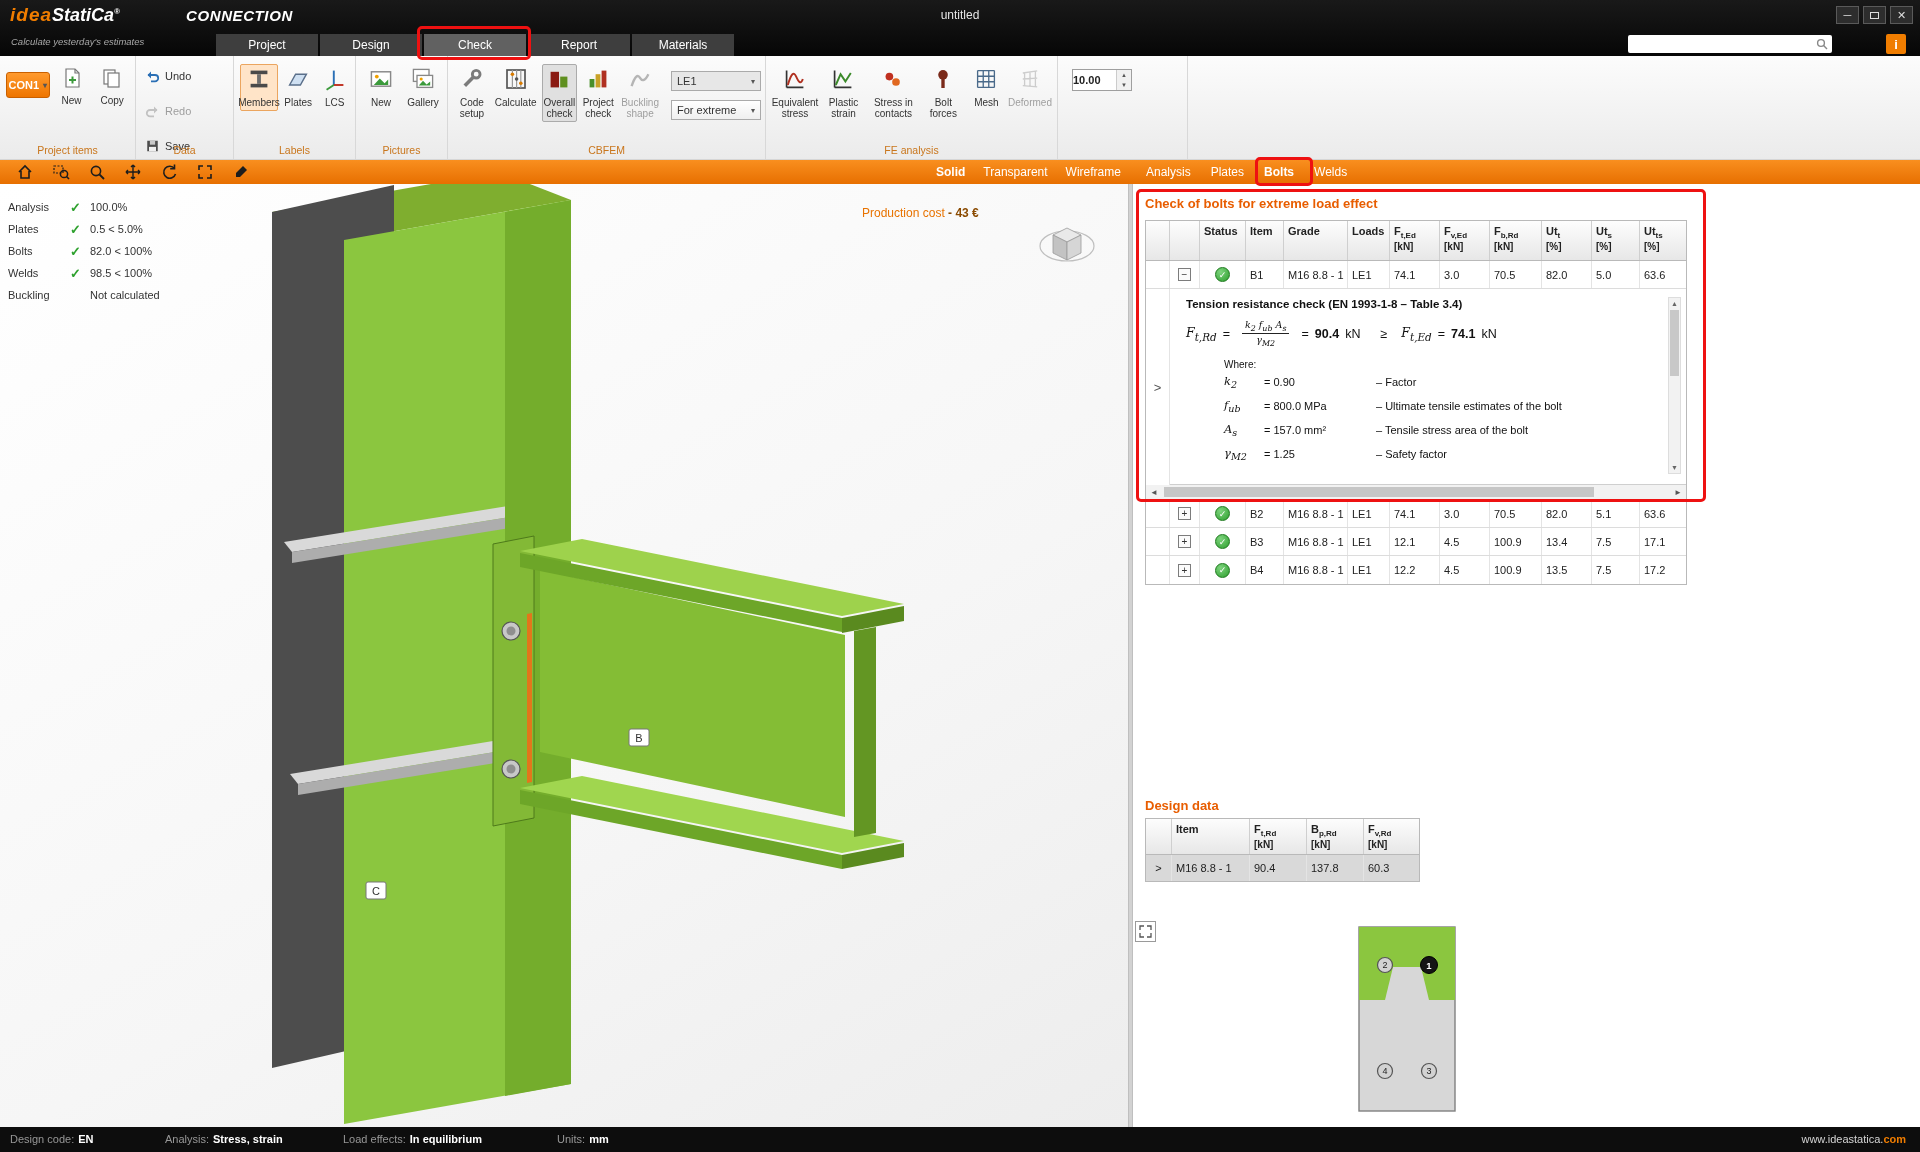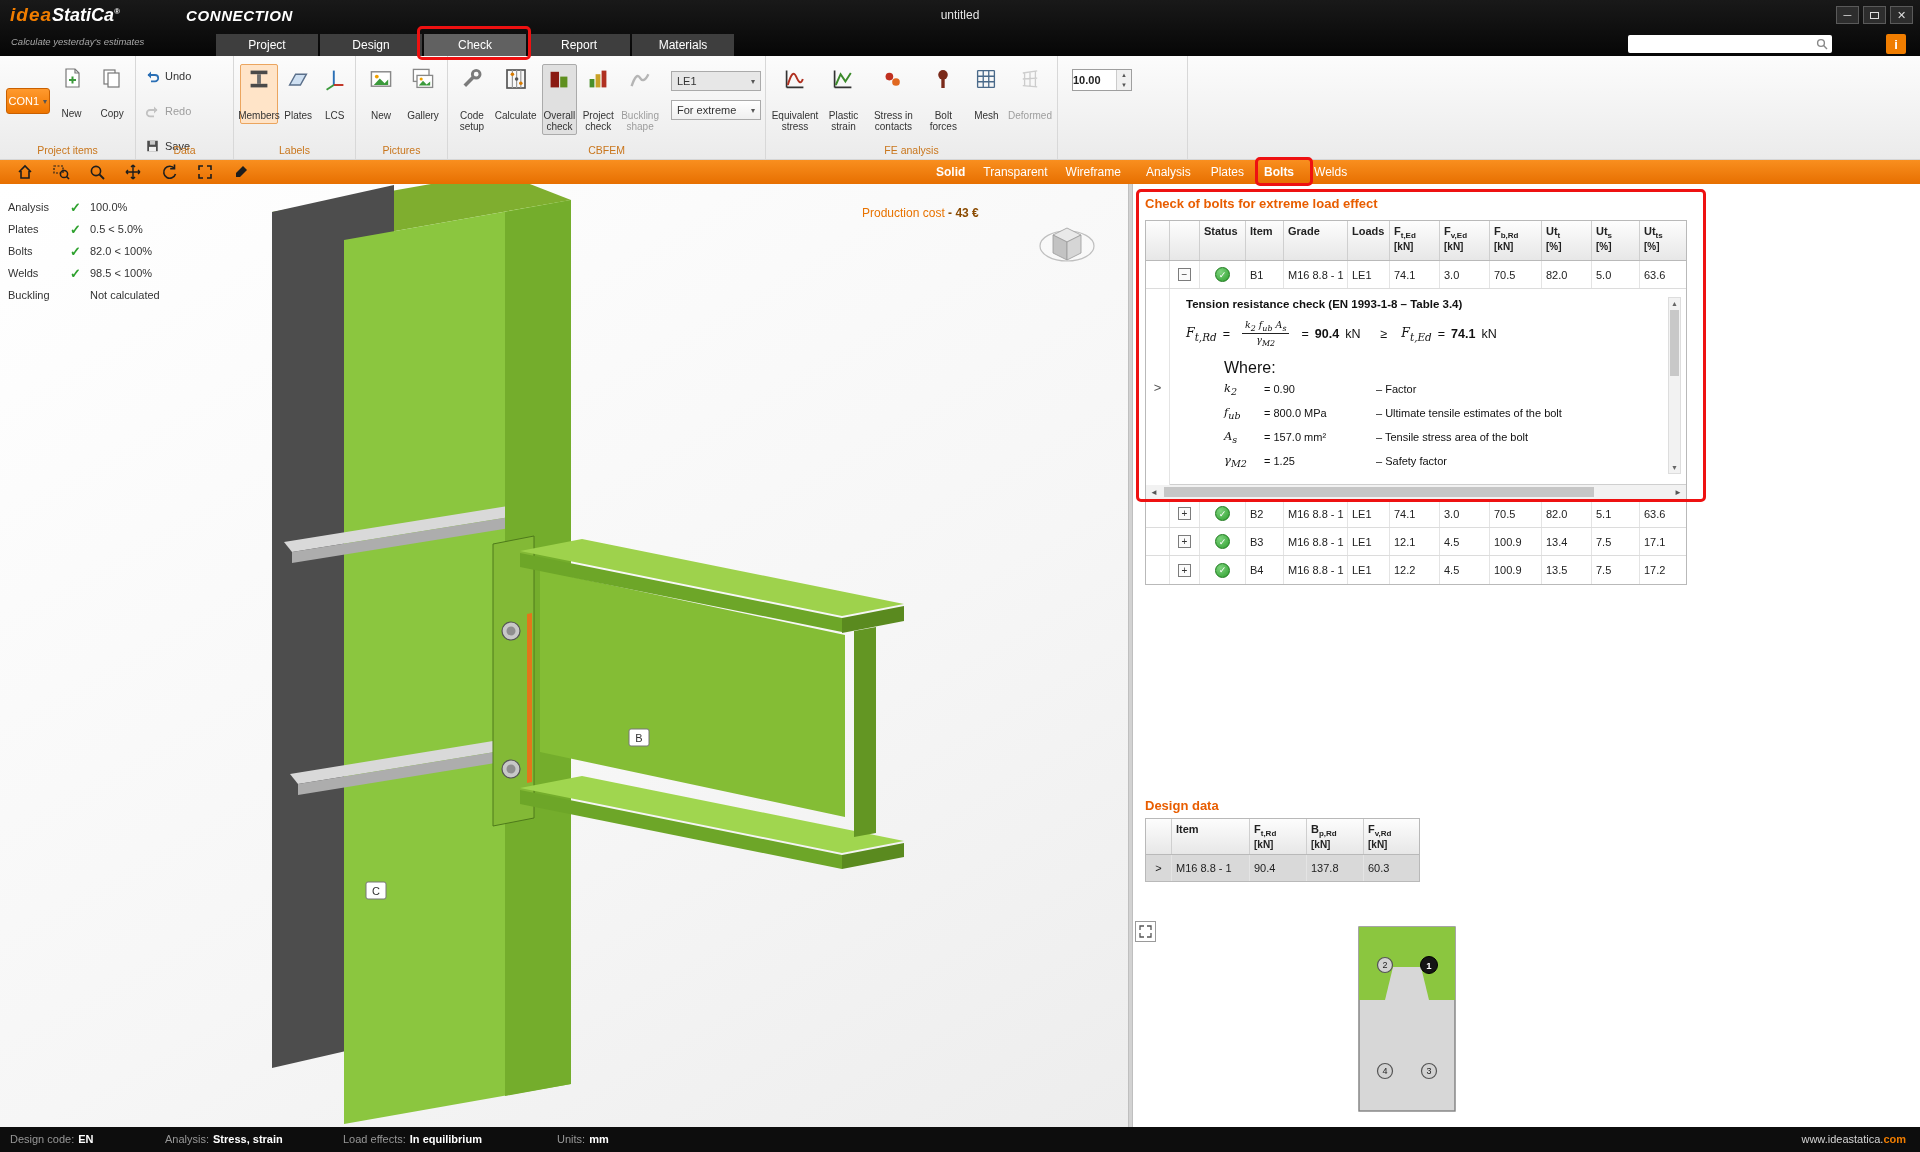--- a/index.html
+++ b/index.html
@@ -23,25 +23,25 @@
   .search { position:absolute; left:1628px; top:35px; width:204px; height:18px; background:#fff; border-radius:2px; display:flex; align-items:center; padding:0 4px; }
   .search input { flex:1; border:none; outline:none; background:transparent; font-size:11px; min-width:0; }
   .infobtn { position:absolute; left:1886px; top:34px; width:20px; height:20px; background:#f07d00; border-radius:2px; color:#fff; font-weight:bold; font-size:13px; display:flex; align-items:center; justify-content:center; }
 
   
   .ribbon { position:absolute; left:0; top:56px; width:100%; height:104px; background:linear-gradient(#fcfcfc,#ebebeb); border-bottom:1px solid #d6d6d6; display:flex; }
   .rgroup { position:relative; height:100%; border-right:1px solid #d8d8d8; flex:none; }
   .glabel { position:absolute; left:0; right:0; bottom:3px; text-align:center; font-size:10.5px; color:#c9761c; white-space:nowrap; }
   .gcontent { display:flex; align-items:flex-start; padding:8px 4px 0 6px; gap:3px; }
   .vbtn { display:flex; flex-direction:column; align-items:center; width:46px; padding:2px 1px; border:1px solid transparent; border-radius:2px; }
-  .vbtn .lbl { font-size:10px; color:#333; text-align:center; line-height:1.1; margin-top:19px; }
+  .vbtn .lbl { font-size:10px; color:#333; text-align:center; line-height:1.1; margin-top:6px; }
   .vbtn.pressed { background:#e0e0e0; border-color:#ababab; }
   .vbtn.toggled { background:#ffe4c8; border-color:#eba55f; }
   .disabled { opacity:.45; }
-  .con1btn { margin-top:24px; width:54px; height:26px; background:linear-gradient(#ff9a2e,#ee7500); border:1px solid #c96000; border-radius:3px; color:#fff; font-size:11px; font-weight:normal; display:flex; align-items:center; justify-content:center; gap:4px; }
+  .con1btn { margin-top:8px; width:54px; height:26px; background:linear-gradient(#ff9a2e,#ee7500); border:1px solid #c96000; border-radius:3px; color:#fff; font-size:11px; font-weight:bold; display:flex; align-items:center; justify-content:center; gap:4px; }
   .hbtn { display:flex; align-items:center; gap:5px; height:19px; font-size:11px; color:#333; padding:0 3px; }
   .ddstack { display:flex; flex-direction:column; gap:9px; margin:7px 0 0 7px; }
   .dropdown { width:90px; height:20px; border:1px solid #aaa; background:linear-gradient(#fff,#efefef); font-size:11px; color:#333; display:flex; align-items:center; justify-content:space-between; padding:0 5px; }
   .dropdown.gray { background:#e7e7e7; }
   .dd { font-size:8px; color:#555; }
   .spinner { margin:13px 0 0 14px; width:60px; height:22px; border:1px solid #9f9f9f; background:#fff; display:flex; }
   .spval { flex:1; font-size:11px; text-align:left; padding:4px 3px 0 0; color:#222;font-weight:bold; }
   .sparrows { width:15px; border-left:1px solid #ccc; display:flex; flex-direction:column; }
   .sparrows span { flex:1; font-size:6px; color:#555; background:#f1f1f1; display:flex; align-items:center; justify-content:center; }
 
@@ -86,21 +86,21 @@
 
   .detail { display:grid; grid-template-columns:24px 1fr; }
   .dgut { border-right:1px solid #e4e4e4; display:flex; align-items:center; justify-content:center; color:#555; font-size:13px; }
   .dbody { position:relative; background:#fff; border-bottom:1px solid #cfcfcf; height:196px; padding:9px 28px 6px 16px; }
   .dtitle { font-size:11.5px; font-weight:bold; color:#111; }
   .v { font-family:"DejaVu Serif","Liberation Serif",serif; font-style:italic; }
   .dformula { margin-top:9px; display:flex; align-items:center; font-size:12.5px; color:#111; }
   .frac { display:inline-flex; flex-direction:column; align-items:center; font-size:9.5px; line-height:1.2; margin:0 6px; }
   .frac .num { border-bottom:1px solid #222; padding:0 3px; }
   .gapL { margin-left:14px; } .gapS { margin-left:6px; margin-right:6px; }
-  .dwhere { margin-top:10px; margin-left:38px; font-size:16px; color:#111; }
+  .dwhere { margin-top:10px; margin-left:38px; font-size:10px; color:#111; }
   .wrow { display:flex; height:24px; align-items:center; margin-left:38px; font-size:11px; color:#111; }
   .wsym { width:40px; font-size:11.5px; }
   .wval { width:112px; }
   .vsc { position:absolute; right:5px; top:8px; bottom:10px; width:13px; background:#f2f2f2; border:1px solid #ddd; }
   .vsc .up, .vsc .dn { position:absolute; left:0; right:0; height:11px; font-size:7px; color:#666; text-align:center; line-height:11px; }
   .vsc .up { top:0; } .vsc .dn { bottom:0; }
   .vth { position:absolute; left:1px; right:1px; top:12px; height:66px; background:#c8c8c8; }
   .hsc { height:15px; display:flex; align-items:center; background:#f2f2f2; border-bottom:1px solid #cfcfcf; }
   .ha { width:16px; text-align:center; font-size:8px; color:#555; }
   .htrack { flex:1; position:relative; height:100%; }

